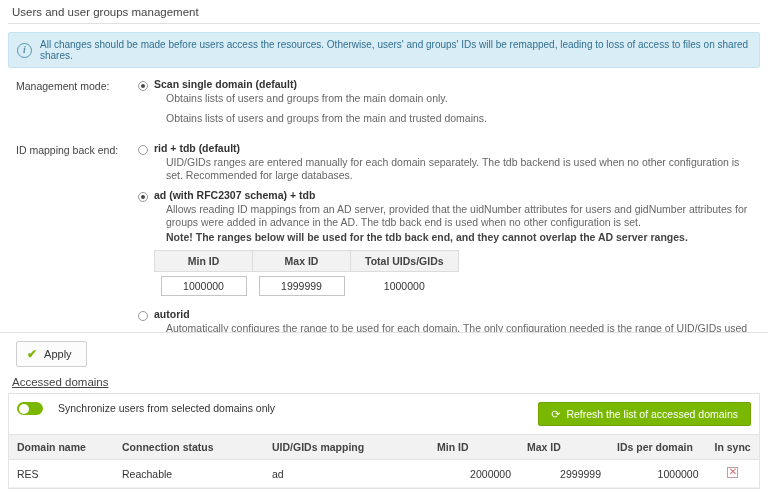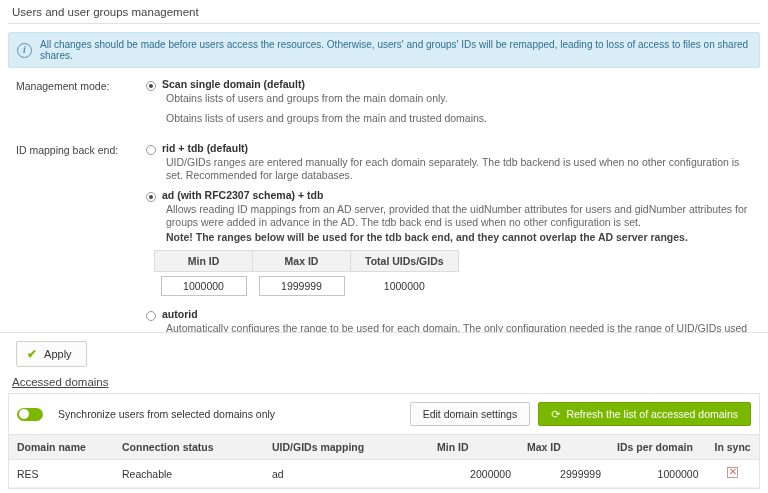--- a/index.html
+++ b/index.html
@@ -57,21 +57,21 @@
   .row-label {
     width: 130px;
     flex: 0 0 130px;
     font-size: 10.5px;
     color: #444;
     padding-top: 2px;
     padding-left: 8px;
   }
   .row-body { flex: 1 1 auto; }
 
-  .radio-line { display: flex; align-items: flex-end; margin-bottom: 1px; margin-left: 8px; }
+  .radio-line { display: flex; align-items: flex-end; margin-bottom: 1px; }
   .radio {
     flex: 0 0 auto;
     width: 10px; height: 10px;
     border: 1px solid #999;
     border-radius: 50%;
     background: #fff;
     margin: 2px 6px 0 0;
     position: relative;
   }
   .radio.checked::after {
@@ -139,21 +139,20 @@
     text-decoration: underline;
   }
   .ad-panel {
     margin: 0 8px;
     border: 1px solid #e3e3e3;
     border-top: 1px solid #e0e0e0;
     background: #fff;
   }
   .ad-toolbar {
     display: flex;
-    align-items: center;
     padding: 8px 8px;
     gap: 8px;
   }
   .toggle {
     flex: 0 0 auto;
     width: 26px; height: 13px;
     border-radius: 7px;
     background: #7ab800;
     position: relative;
     margin-right: 7px;
@@ -323,21 +322,20 @@
     </div>
   </div>
 
   <div class="hr" style="margin-top:4px;"></div>
   <div class="ad-title">Accessed domains</div>
 
   <div class="ad-panel">
     <div class="ad-toolbar">
       <span class="toggle"></span>
       <span class="toggle-label">Synchronize users from selected domains only</span>
-      <button class="btn">Edit domain settings</button>
       <button class="btn btn-green">
         <span class="refresh-icon">⟳</span>
         <span>Refresh the list of accessed domains</span>
       </button>
     </div>
 
     <table class="domains">
       <thead>
         <tr>
           <th style="width:14%">Domain name</th>

